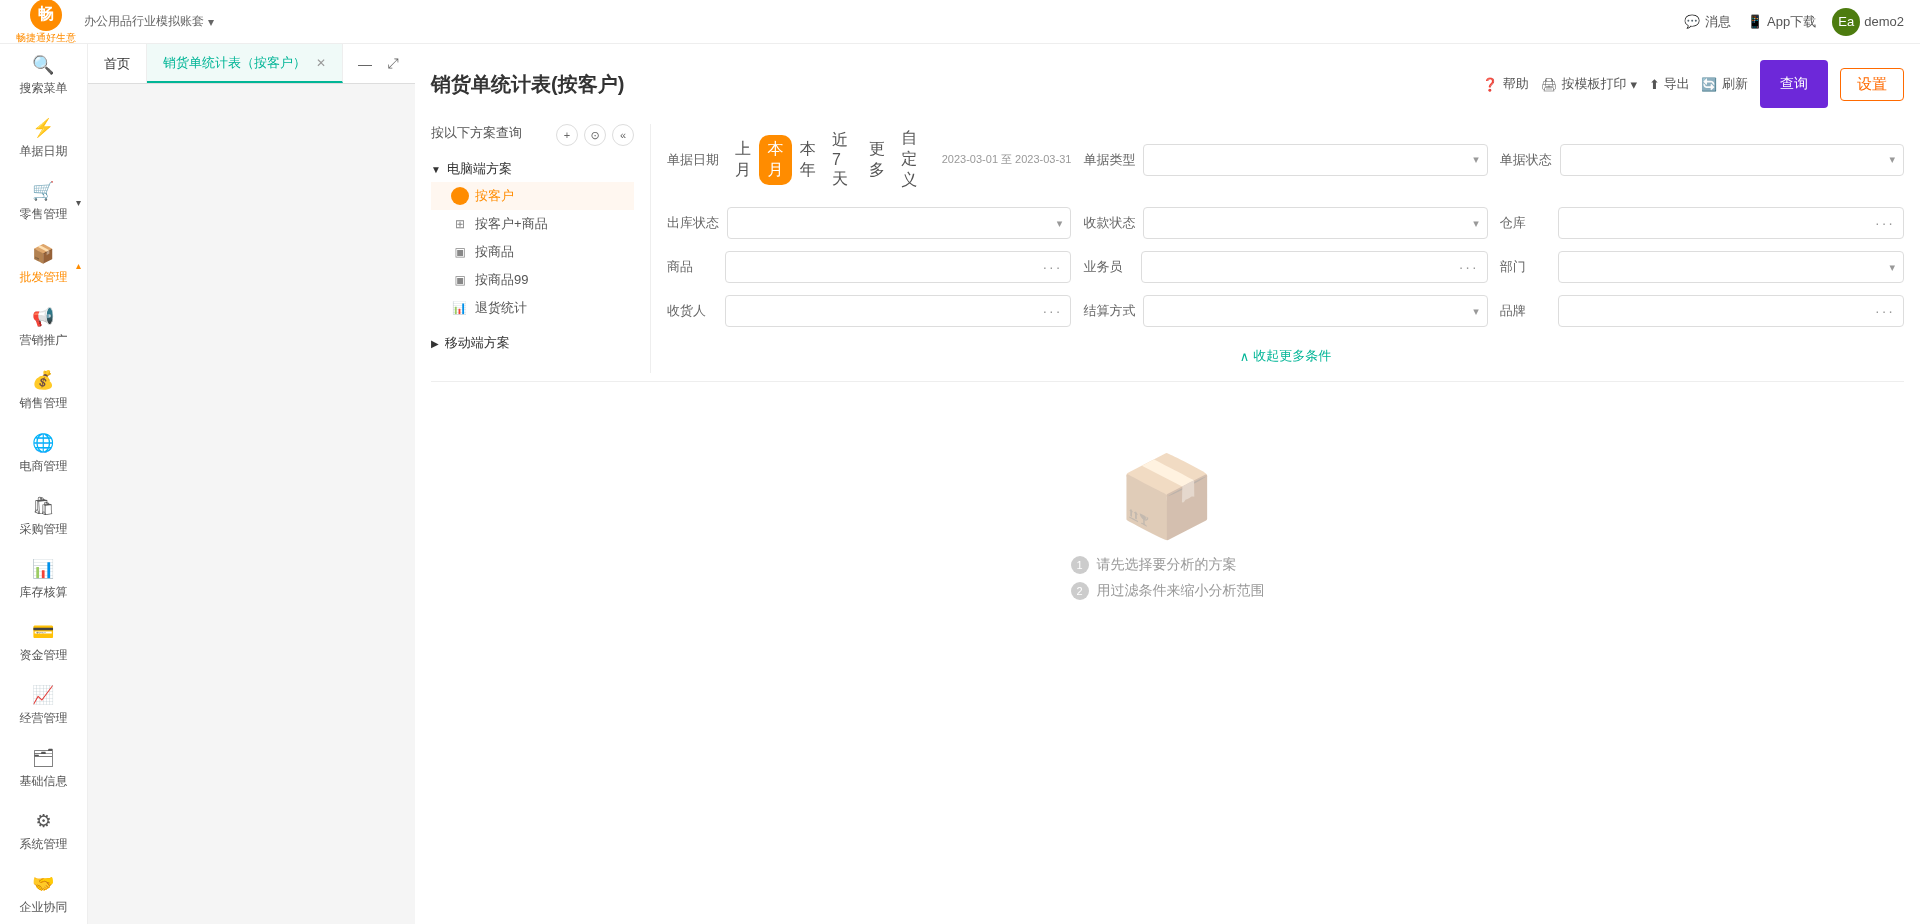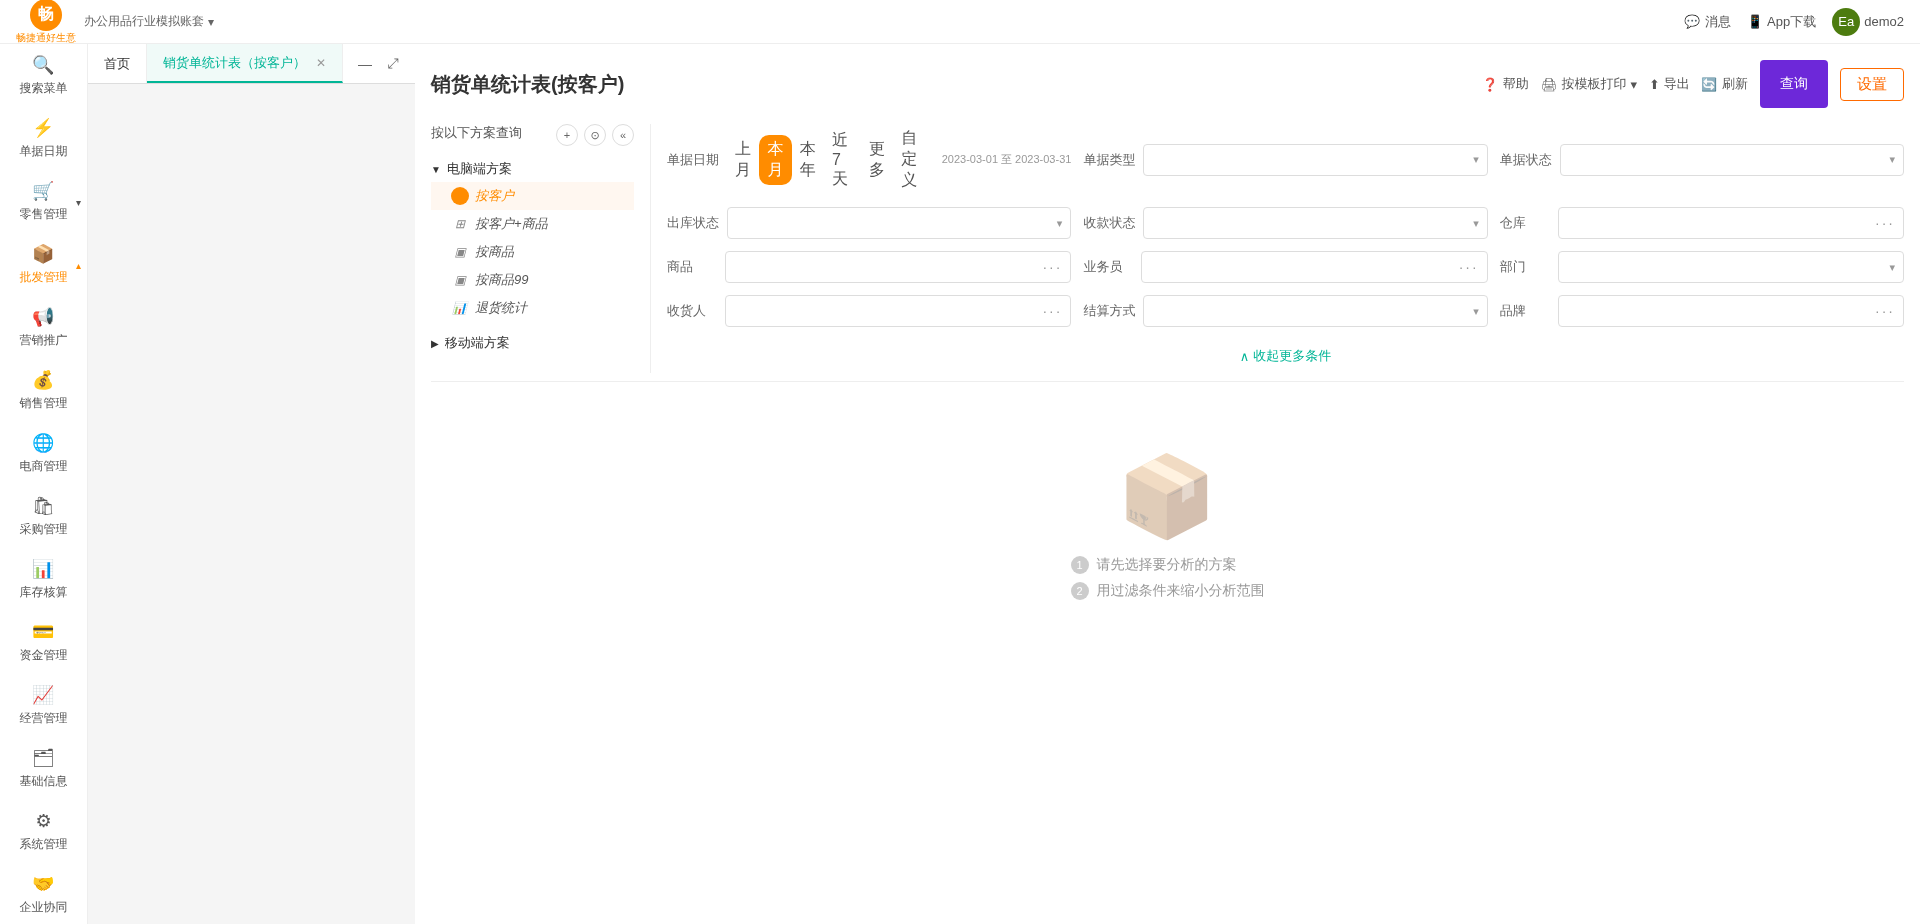--- a/index.html
+++ b/index.html
@@ -53,21 +53,21 @@
     .filter-layout { display: flex; gap: 0; }
 
     
     .left-panel { width: 220px; border-right: 1px solid #eee; padding-right: 16px; flex-shrink: 0; }
     .left-panel-header { display: flex; align-items: flex-start; justify-content: space-between; margin-bottom: 10px; color: #555; font-size: 13px; }
     .left-panel-header-title { font-weight: 500; }
     .left-panel-icons { display: flex; gap: 6px; }
     .left-panel-icon { width: 22px; height: 22px; border-radius: 50%; border: 1px solid #ddd; display: flex; align-items: center; justify-content: center; cursor: pointer; font-size: 11px; color: #666; }
     .scheme-section { margin-bottom: 8px; }
     .scheme-group { display: flex; align-items: center; gap: 6px; padding: 4px 0; cursor: pointer; font-size: 13px; color: #333; }
-    .scheme-item { display: flex; align-items: flex-start; gap: 6px; padding: 5px 8px 5px 20px; cursor: pointer; font-size: 13px; color: #555; border-radius: 0; font-style: italic; }
+    .scheme-item { display: flex; align-items: flex-start; gap: 6px; padding: 5px 8px 5px 20px; cursor: pointer; font-size: 13px; color: #555; border-radius: 0; }
     .scheme-item.active { background: #fff7f0; color: #ff8c00; font-weight: 500; }
     .scheme-item.active .scheme-icon { color: #ff8c00; }
     .scheme-icon { width: 18px; height: 18px; border-radius: 50%; background: #ff8c00; display: flex; align-items: center; justify-content: center; color: #fff; font-size: 10px; flex-shrink: 0; }
     .scheme-icon-plain { width: 18px; height: 18px; display: flex; align-items: center; justify-content: center; color: #888; font-size: 12px; flex-shrink: 0; }
 
     
     .right-filter { flex: 1; padding-left: 16px; }
     .filter-row { display: grid; grid-template-columns: 1fr 1fr 1fr; gap: 12px; margin-bottom: 12px; }
     .filter-item { display: flex; align-items: center; gap: 8px; }
     .filter-label { font-size: 13px; color: #666; white-space: nowrap; flex-shrink: 0; min-width: 50px; }

